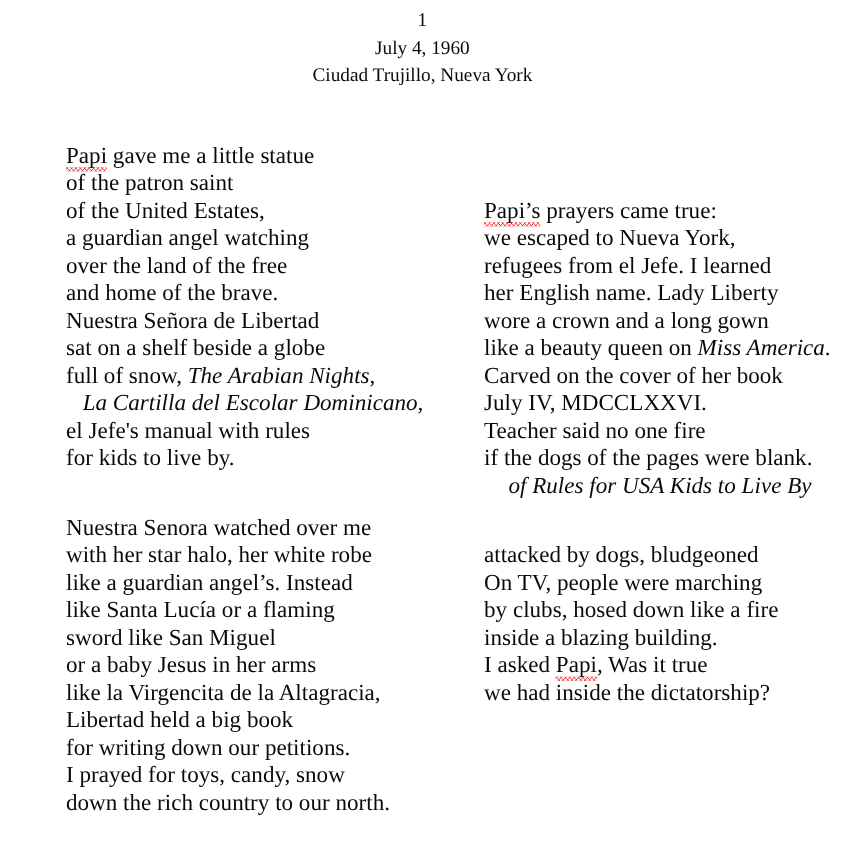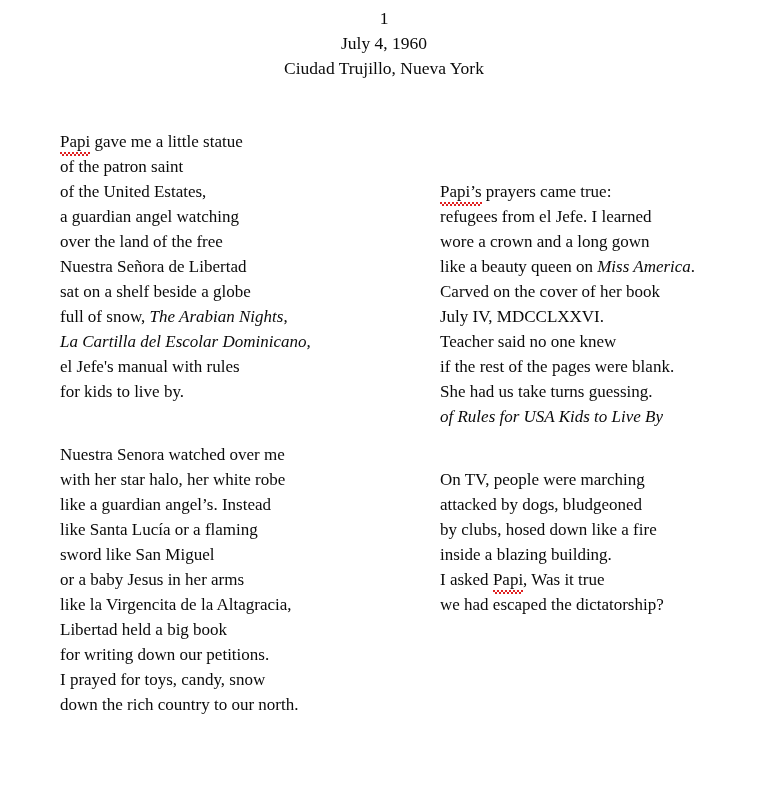--- a/index.html
+++ b/index.html
@@ -36,35 +36,35 @@
   
   .columns {
     position: absolute;
     top: 0;
     left: 0;
     width: 768px;
     height: 785px;
   }
   .col {
     position: absolute;
-    font-size: 17px;
+    font-size: 21px;
     line-height: 25px;
   }
   .col-left  { left: 60px;  top: 129px; width: 340px; }
   .col-right { left: 440px; top: 179px; width: 320px; }
 
   .stanza { margin: 0; }
   .stanza + .stanza { margin-top: 38px; }
 
   .vline {
     white-space: pre;
     min-height: 25px;
   }
 
-  .it { font-style: italic; }
+  .it { font-style: italic; text-align: center; }
 
   
   .sp {
     position: relative;
     display: inline-block;
   }
   .sp::after {
     content: "";
     position: absolute;
     left: 0;
@@ -104,20 +104,21 @@
 <div class="columns">
 
   <div class="col col-left">
 
     <div class="stanza">
       <div class="vline"><span class="sp">Papi</span><span> gave me a little statue</span></div>
       <div class="vline">of the patron saint</div>
       <div class="vline">of the United Estates,</div>
       <div class="vline">a guardian angel watching</div>
       <div class="vline">over the land of the free</div>
+      <div class="vline">and home of the brave.</div>
       <div class="vline">Nuestra Señora de Libertad</div>
       <div class="vline">sat on a shelf beside a globe</div>
       <div class="vline"><span>full of snow, </span><span class="it">The Arabian Nights</span><span>,</span></div>
       <div class="vline it">La Cartilla del Escolar Dominicano,</div>
       <div class="vline">el Jefe's manual with rules</div>
       <div class="vline">for kids to live by.</div>
     </div>
 
     <div class="stanza">
       <div class="vline">Nuestra Senora watched over me</div>
@@ -132,35 +133,36 @@
       <div class="vline">I prayed for toys, candy, snow</div>
       <div class="vline">down the rich country to our north.</div>
     </div>
 
   </div>
 
   <div class="col col-right">
 
     <div class="stanza">
       <div class="vline"><span class="sp">Papi’s</span><span> prayers came true:</span></div>
+      <div class="vline">we escaped to Nueva York,</div>
       <div class="vline">refugees from el Jefe. I learned</div>
+      <div class="vline">her English name. Lady Liberty</div>
       <div class="vline">wore a crown and a long gown</div>
       <div class="vline"><span>like a beauty queen on </span><span class="it">Miss America</span><span>.</span></div>
       <div class="vline">Carved on the cover of her book</div>
       <div class="vline">July IV, MDCCLXXVI.</div>
-      <div class="vline">Teacher said no one knew</div>
-      <div class="vline">if the rest of the pages were blank.</div>
-      <div class="vline">She had us take turns guessing.</div>
+      <div class="vline">Teacher said no one fire</div>
+      <div class="vline">if the dogs of the pages were blank.</div>
       <div class="vline it">of Rules for USA Kids to Live By</div>
     </div>
 
     <div class="stanza">
+      <div class="vline">attacked by dogs, bludgeoned</div>
       <div class="vline">On TV, people were marching</div>
-      <div class="vline">attacked by dogs, bludgeoned</div>
       <div class="vline">by clubs, hosed down like a fire</div>
       <div class="vline">inside a blazing building.</div>
       <div class="vline"><span>I asked </span><span class="sp">Papi</span><span>, Was it true</span></div>
-      <div class="vline">we had escaped the dictatorship?</div>
+      <div class="vline">we had inside the dictatorship?</div>
     </div>
 
   </div>
 
 </div>
 
 </body></html>

